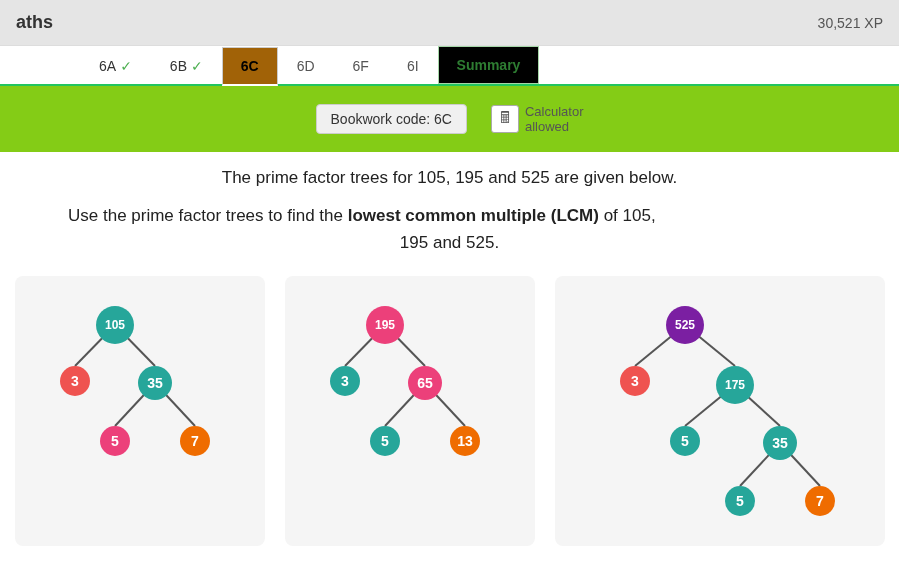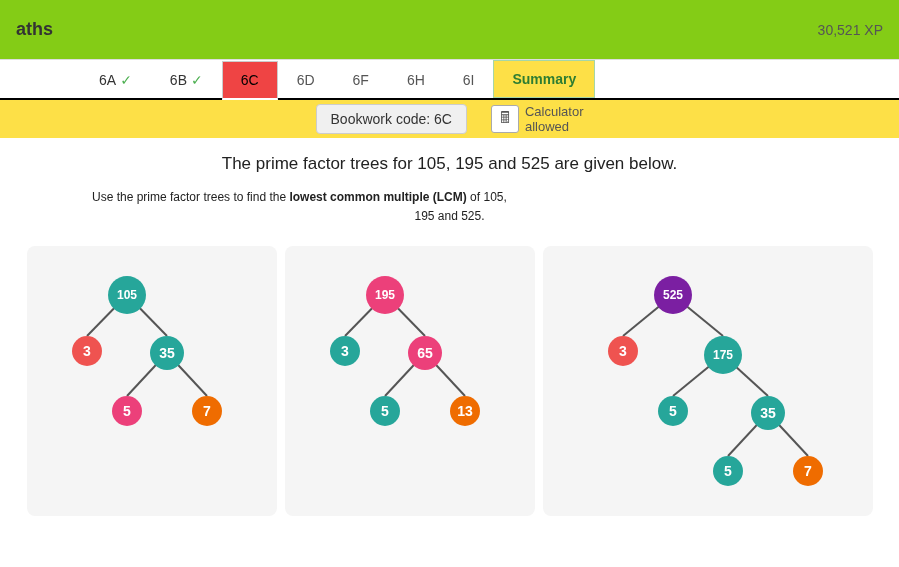--- a/index.html
+++ b/index.html
@@ -9,90 +9,90 @@
       width: 899px;
       min-height: 567px;
       overflow: hidden;
     }
 
     
     .top-bar {
       display: flex;
       align-items: center;
       justify-content: space-between;
-      padding: 19px 16px;
-      background: #84cc16;
+      padding: 12px 16px;
+      background: #e5e5e5;
       border-bottom: 1px solid #ddd;
       gap: 37px;
     }
     .top-bar-left {
       font-size: 18px;
       font-weight: bold;
       color: #333;
     }
     .top-bar-right {
       font-size: 14px;
       color: #555;
       text-align: right;
     }
 
     
     .nav-tabs {
       display: flex;
       align-items: center;
       padding: 0 80px;
       background: #fff;
-      border-bottom: 2px solid #000000;
+      border-bottom: 2px solid #22c55e;
       gap: 0;
     }
     .nav-tab {
       padding: 10px 18px;
       font-size: 14px;
       font-weight: 500;
       color: #555;
       cursor: pointer;
       border: 1px solid transparent;
       border-bottom: none;
       position: relative;
       display: flex;
       align-items: center;
       gap: 4px;
     }
     .nav-tab.completed {
       color: #333;
     }
     .nav-tab.active {
-      background: #ef4444;
+      background: #a16207;
       border: 1px solid #ccc;
       border-bottom: 2px solid #fff;
       color: #000;
-      font-weight: normal;
+      font-weight: bold;
       margin-bottom: -2px;
       z-index: 1;
       justify-content: center;
     }
     .nav-tab.summary {
-      background: #fde047;
+      background: #000000;
       border: 1px solid #a5d6a7;
       color: #2e7d32;
       font-weight: bold;
     }
     .checkmark {
       color: #4caf50;
       font-size: 14px;
     }
 
     
     .bookwork-bar {
       display: flex;
       align-items: center;
       justify-content: center;
       gap: 24px;
-      padding: 4px;
-      background: #fde047;
+      padding: 18px;
+      background: #84cc16;
     }
     .bookwork-code {
       background: #f0f0f0;
       border: 1px solid #ccc;
       border-radius: 4px;
       padding: 6px 14px;
       font-size: 14px;
       color: #333;
     }
     .calculator-allowed {
@@ -109,43 +109,43 @@
       border: 1px solid #aaa;
       border-radius: 3px;
       display: flex;
       align-items: center;
       justify-content: center;
       font-size: 16px;
     }
 
     
     .main-content {
-      padding: 16px 92px;
+      padding: 16px 68px;
     }
     .question-text {
       font-size: 17px;
       color: #222;
       margin-bottom: 14px;
       text-align: center;
     }
     .question-text2 {
-      font-size: 12px;
+      font-size: 17px;
       color: #222;
       margin-bottom: 20px;
       text-align: left;
       line-height: 1.6;
     }
     .question-text2 strong {
       font-weight: 800;
     }
 
     
     .trees-area {
       display: flex;
-      gap: 8px;
+      gap: 20px;
       justify-content: center;
     }
     .tree-box {
       background: #f5f5f5;
       border-radius: 8px;
       padding: 20px 30px;
       display: flex;
       align-items: flex-start;
       justify-content: center;
     }
@@ -173,23 +173,20 @@
       <span class="checkmark">✓</span>
     </div>
     <div class="nav-tab active">
       <span>6C</span>
     </div>
     <div class="nav-tab">
       <span>6D</span>
     </div>
     <div class="nav-tab">
       <span>6F</span>
-    </div>
-    <div class="nav-tab">
-      <span>6H</span>
     </div>
     <div class="nav-tab">
       <span>6I</span>
     </div>
     <div class="nav-tab summary">
       <span>Summary</span>
     </div>
   </div>
 
 <div class="bookwork-bar">

